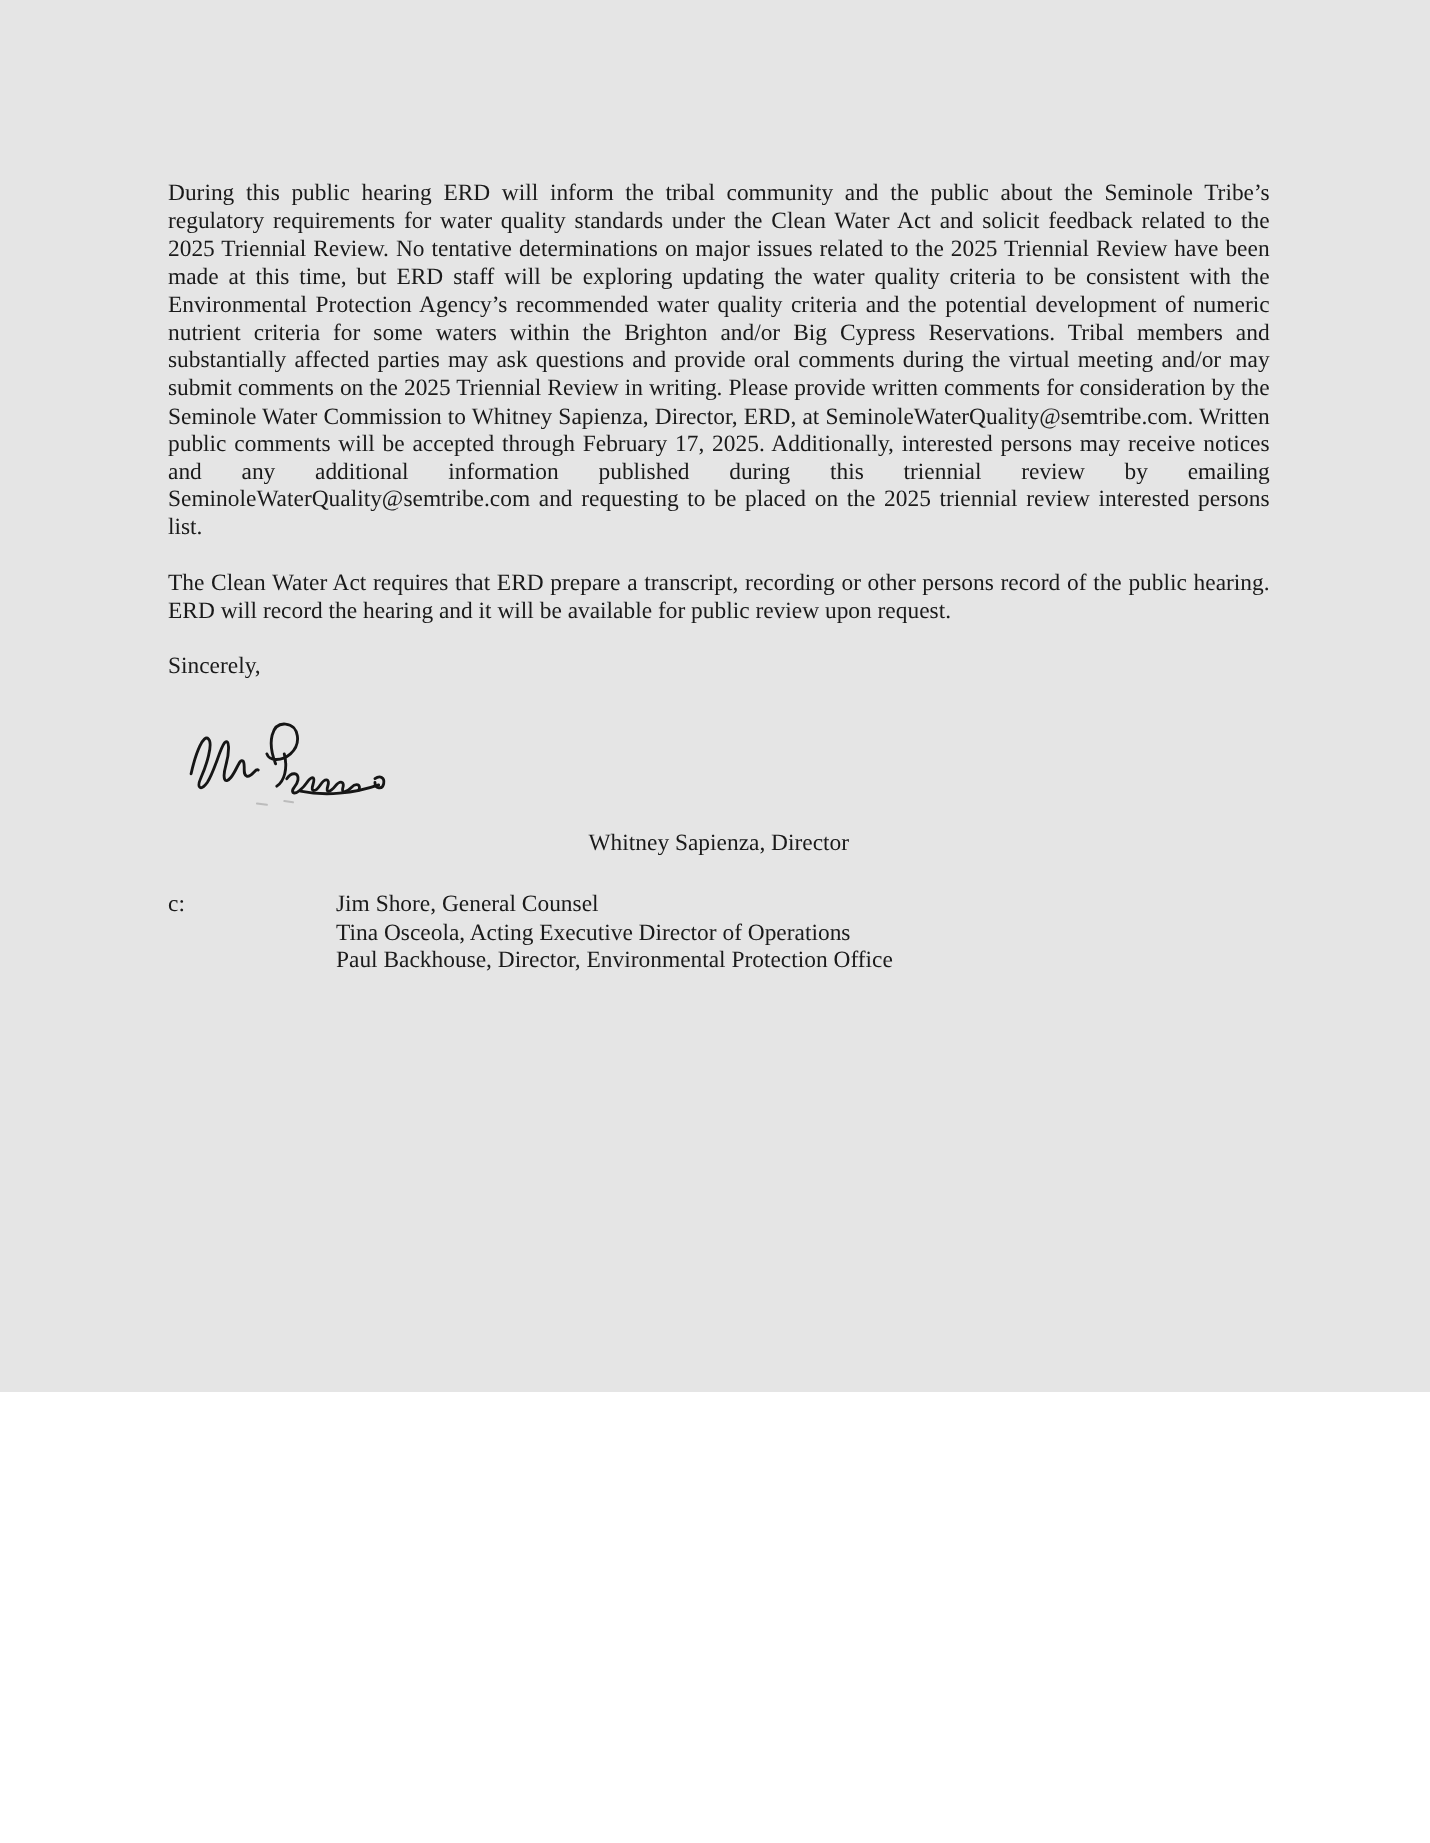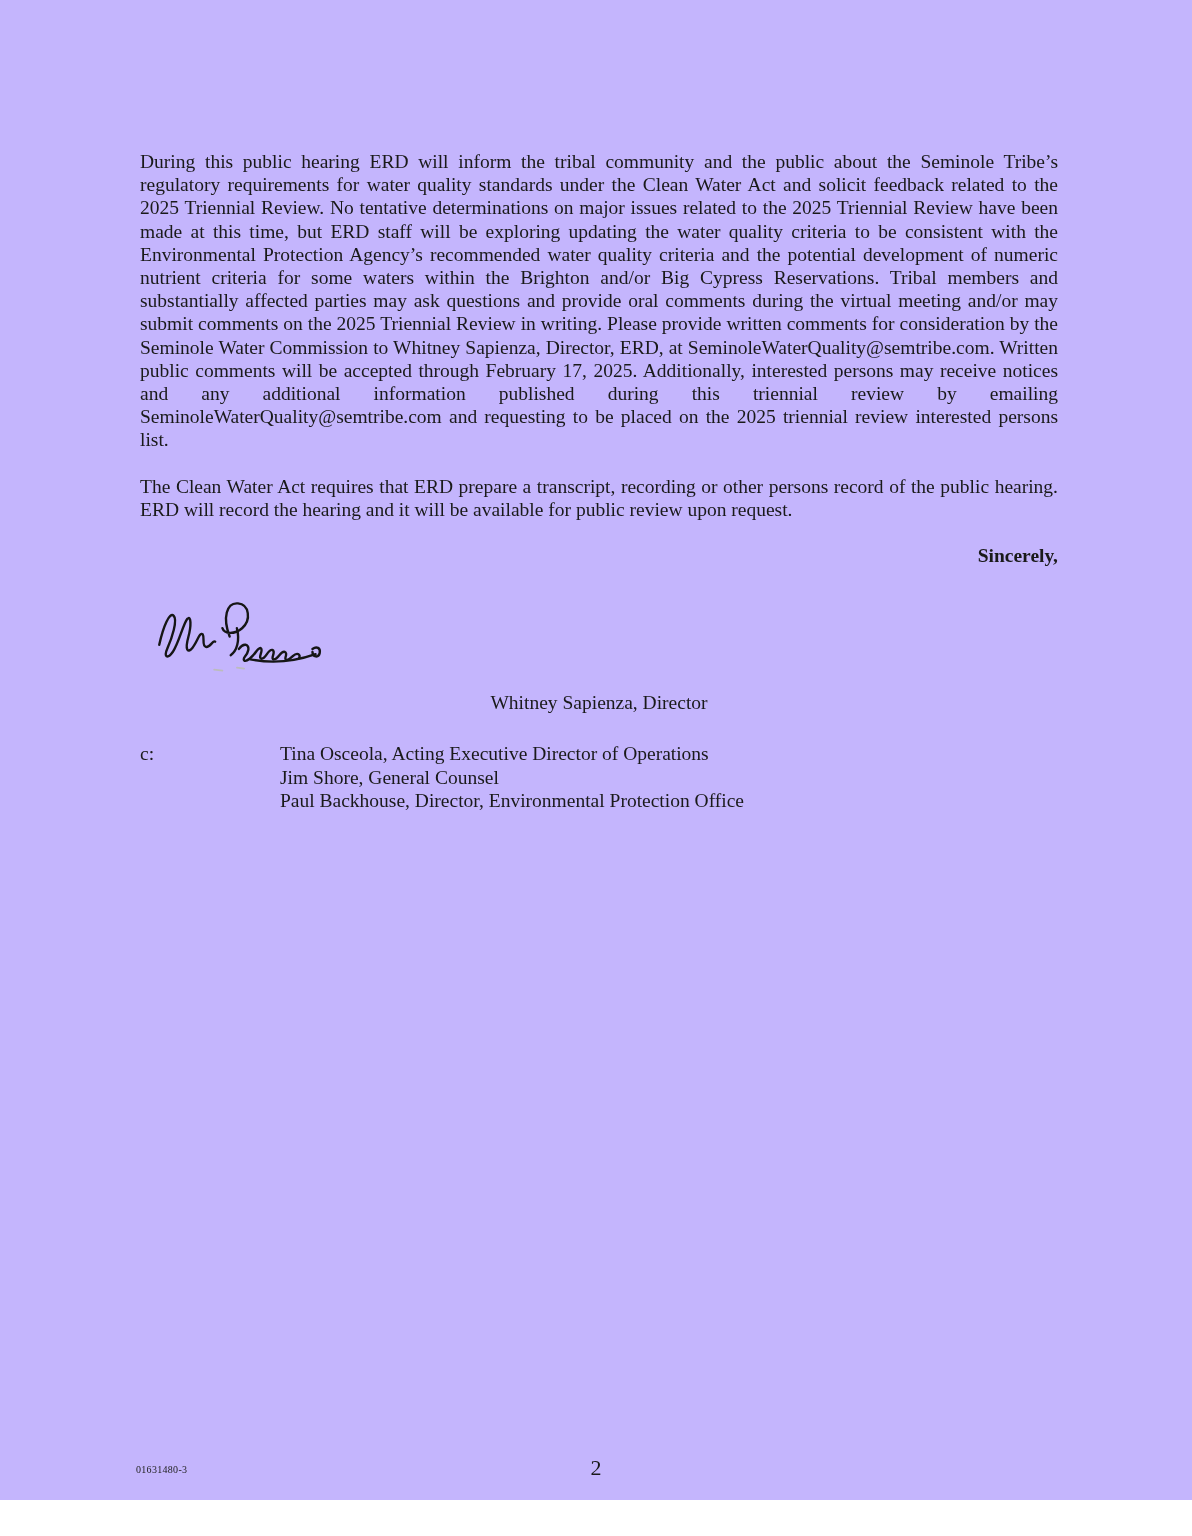--- a/index.html
+++ b/index.html
@@ -3,42 +3,41 @@
 <meta charset="utf-8">
 <style>
   html, body {
     margin: 0;
     padding: 0;
     background: #ffffff;
   }
   .page {
     position: relative;
     width: 1192px;
-    height: 1500px;
-    background: #c4b5fd;
+    height: 1160px;
+    background: #e5e5e5;
     font-family: "Liberation Serif", serif;
     color: #1a1a1a;
     overflow: hidden;
   }
   .content {
     position: absolute;
     left: 140px;
     top: 150px;
     width: 918px;
     font-size: 19.5px;
     line-height: 23.2px;
   }
   .para {
     margin: 0 0 23px 0;
     text-align: justify;
   }
   .closing {
     margin: 0;
-    text-align: right;
-    font-weight: bold;
+    text-align: left;
   }
   .signature-block {
     margin-top: 30px;
     margin-left: 12px;
     height: 78px;
   }
   .signer {
     margin-top: 16px;
     text-align: center;
   }
@@ -113,22 +112,22 @@
       </svg>
     </div>
 
     <div class="signer">
       <div>Whitney Sapienza, Director</div>
     </div>
 
     <div class="cc-row">
       <div class="cc-label">c:</div>
       <div class="cc-names">
+        <div>Jim Shore, General Counsel</div>
         <div>Tina Osceola, Acting Executive Director of Operations</div>
-        <div>Jim Shore, General Counsel</div>
         <div>Paul Backhouse, Director, Environmental Protection Office</div>
       </div>
     </div>
 
   </div>
 
   <div class="footer-docid">01631480-3</div>
   <div class="footer-page">2</div>
   <div class="footer-version">4897-8463-1559, v. 2</div>
 

